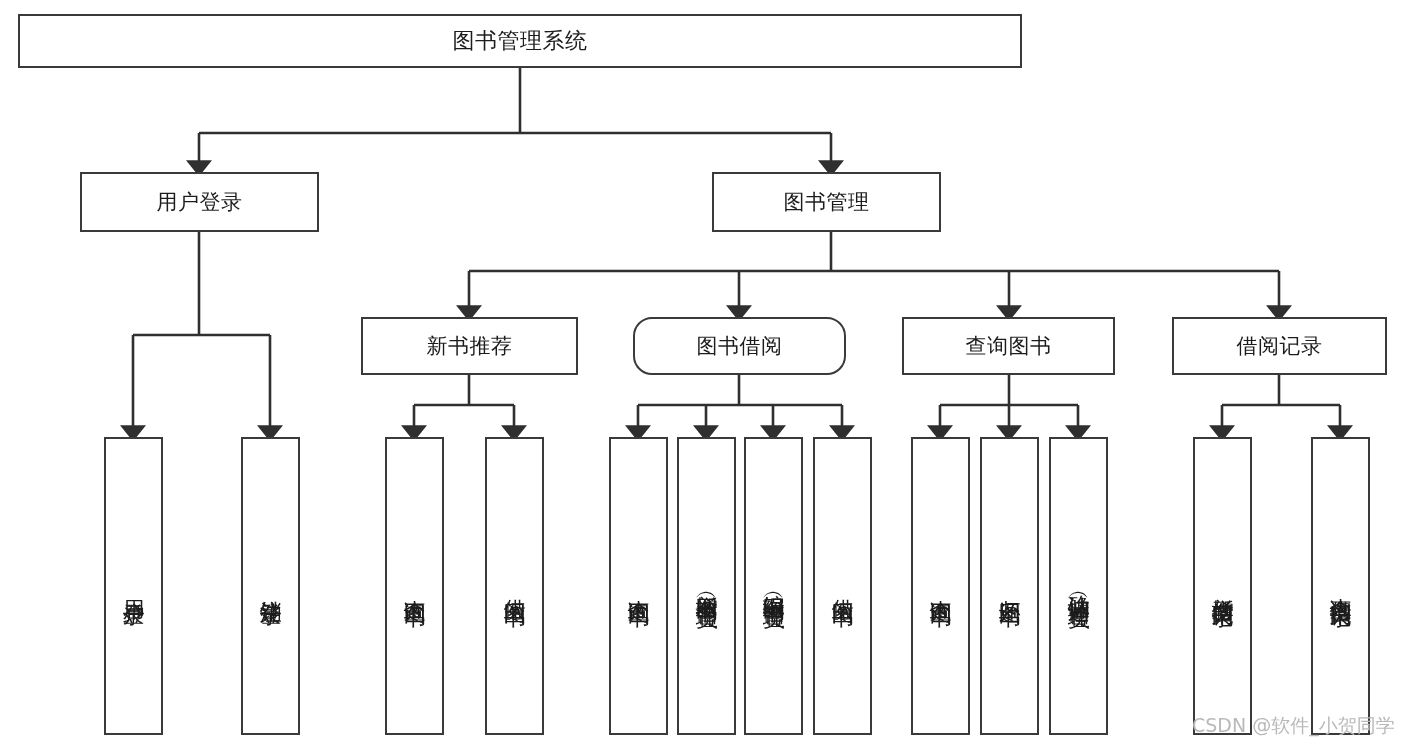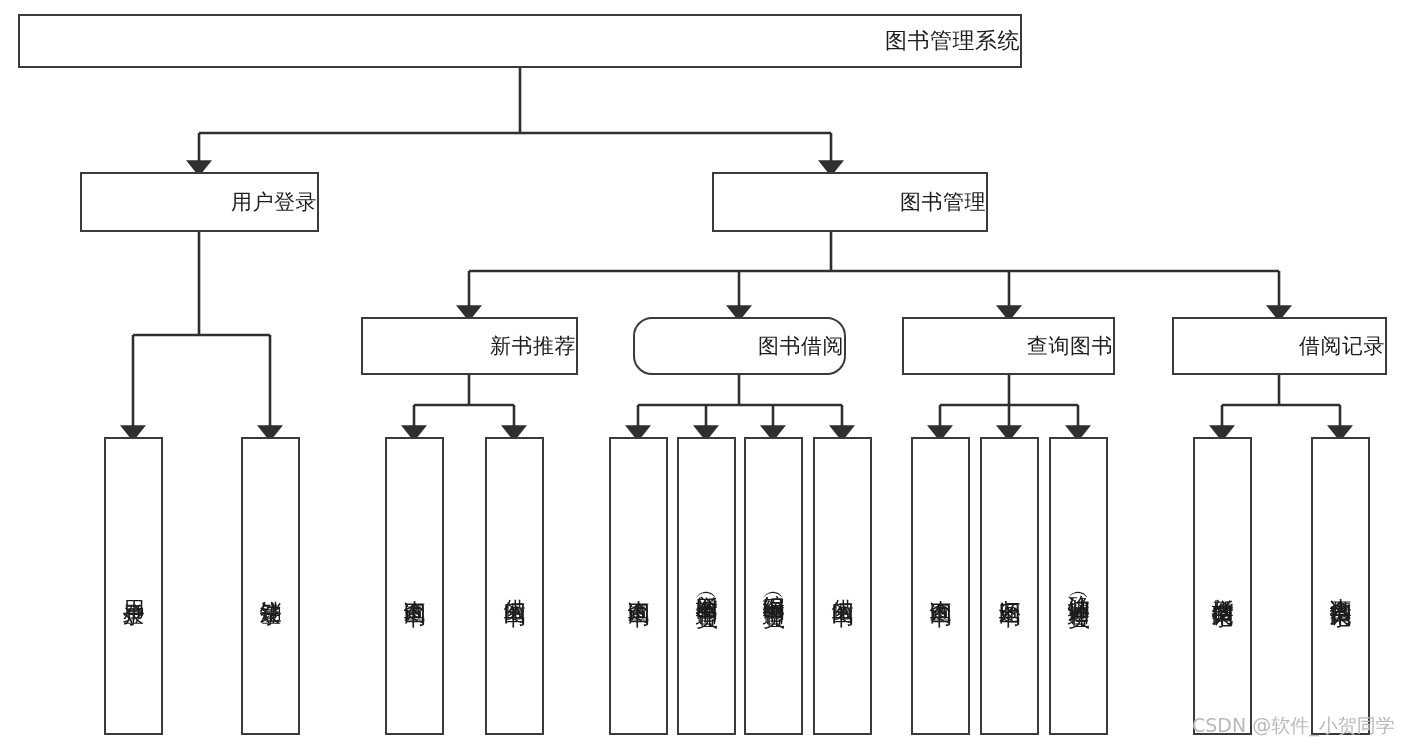--- a/index.html
+++ b/index.html
@@ -12,21 +12,21 @@
   #stage{position:relative;width:1405px;height:747px;background:#fff;}
   #wires{position:absolute;left:0;top:0;width:1405px;height:747px;}
 
   .node{
     position:absolute;
     box-sizing:border-box;
     background:#ffffff;
     border:2px solid #3a3a3a;
     display:flex;
     align-items:center;
-    justify-content:flex-end;
+    justify-content:center;
     z-index:2;
   }
   .node .lbl{
     display:block;
     text-align:center;
     line-height:1.18;
     color:#1c1c1c;
     letter-spacing:0.5px;
     white-space:pre;
   }
@@ -115,21 +115,21 @@
     </g>
   </svg>
 
   <div class="node h root" style="left:18px;top:14px;width:1004px;height:54px;">
     <span class="lbl">图书管理系统</span>
   </div>
 
   <div class="node h" style="left:80px;top:172px;width:239px;height:60px;">
     <span class="lbl">用户登录</span>
   </div>
-  <div class="node h" style="left:712px;top:172px;width:276px;height:60px;">
+  <div class="node h" style="left:712px;top:172px;width:229px;height:60px;">
     <span class="lbl">图书管理</span>
   </div>
 
   <div class="node h" style="left:361px;top:317px;width:217px;height:58px;">
     <span class="lbl">新书推荐</span>
   </div>
   <div class="node h" style="left:633px;top:317px;width:213px;height:58px;border-radius:19px;">
     <span class="lbl">图书借阅</span>
   </div>
   <div class="node h" style="left:902px;top:317px;width:213px;height:58px;">

